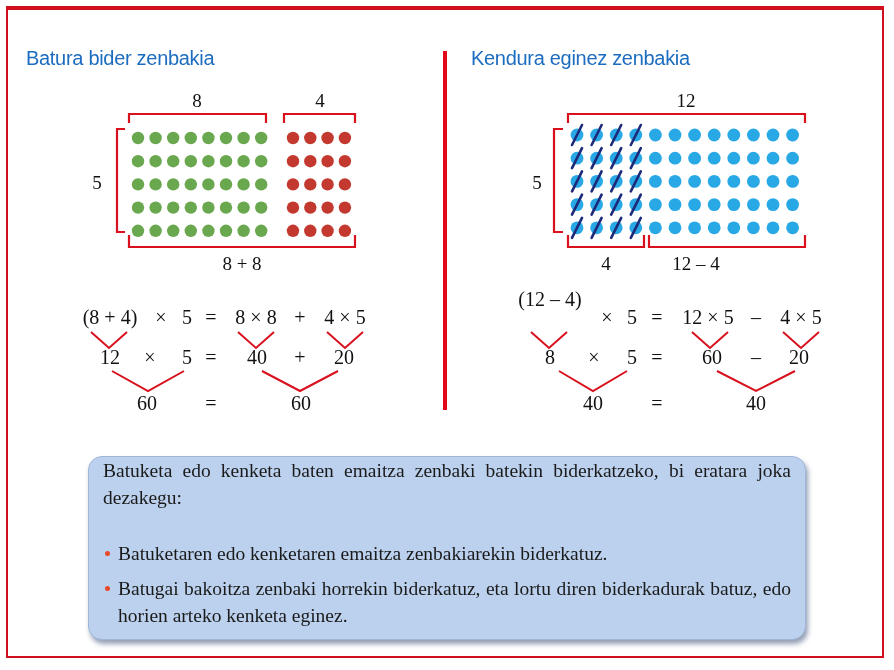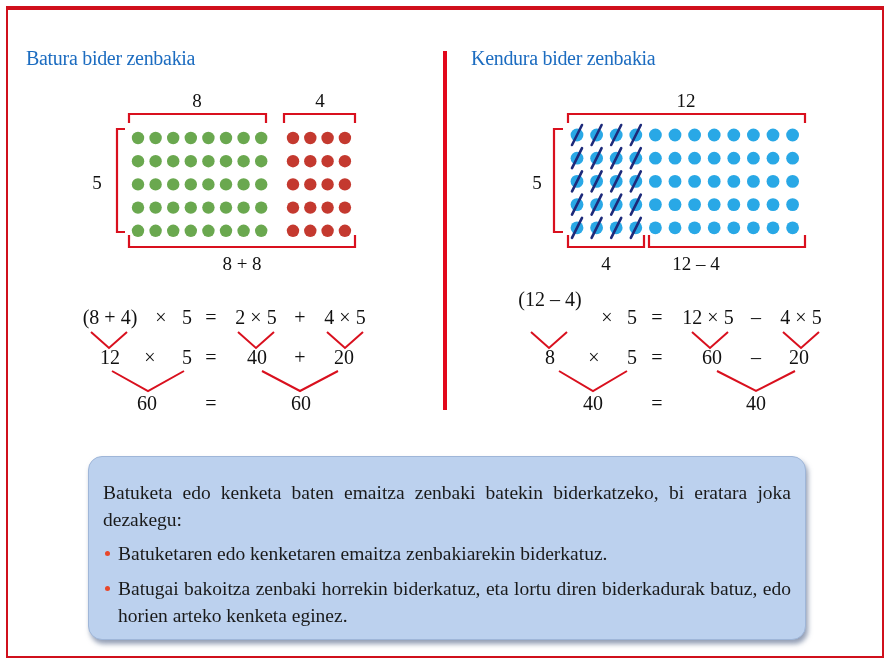--- a/index.html
+++ b/index.html
@@ -1,44 +1,44 @@
 <!DOCTYPE html>
 <html><head>
 <meta charset="utf-8">
 <style>
   html, body { margin:0; padding:0; background:#ffffff; }
   body { width:894px; height:670px; position:relative; overflow:hidden;
          font-family:"DejaVu Serif", serif; color:#1a1a1a; }
   .frame { position:absolute; left:6px; top:6px; width:878px; height:652px;
            border:2px solid #d0101c; border-top-width:4px; box-sizing:border-box; background:#fff; }
   .divider { position:absolute; left:443px; top:51px; width:4px; height:359px; background:#e2071b; }
-  .heading { position:absolute; top:47px; font-family:Liberation Serif, serif; font-size:20px;
+  .heading { position:absolute; top:47px; font-family:Liberation Sans, sans-serif; font-size:20px;
              color:#1c6cc0; letter-spacing:-0.3px; white-space:nowrap; }
   .num { position:absolute; font-family:"Liberation Serif", serif; font-size:19px; color:#111;
          white-space:nowrap; transform:translateX(-50%); }
   svg.overlay { position:absolute; left:0; top:0; }
   .eq { position:absolute; font-family:"Liberation Serif", serif; font-size:20px; color:#111; white-space:nowrap; }
   .eq span { position:absolute; transform:translateX(-50%); }
   .info { position:absolute; left:88px; top:456px; width:718px; height:184px; box-sizing:border-box;
           background:#bcd1ee; border-radius:14px; border:1px solid #9fb6d8;
           box-shadow:2px 4px 5px rgba(60,80,120,0.55);
           font-family:"Liberation Serif", serif; font-size:19.5px; color:#1a1a1a; }
   .info .p { position:absolute; left:14px; right:14px; line-height:27px; }
-  .info .p1 { top:22px; text-align:justify; text-align-last:left; }
+  .info .p1 { top:0; text-align:justify; text-align-last:left; }
   .info .bullet { position:absolute; left:14px; right:14px; line-height:27px; padding-left:15px; }
   .info .dot { position:absolute; left:2px; top:11px; width:5px; height:5px; border-radius:50%; background:#e8472a; }
 </style>
 </head>
 <body>
 
 <div class="frame"></div>
 <div class="divider"></div>
 
 <div class="heading" style="left:26px;">Batura bider zenbakia</div>
-<div class="heading" style="left:471px;">Kendura bider zenbakia</div>
+<div class="heading" style="left:471px;">Kendura eginez zenbakia</div>
 
 <svg class="overlay" width="894" height="670">
   <g id="left-dots">
       <circle cx="138" cy="138" r="6.2" fill="#6aa84f"></circle>
       <circle cx="155.6" cy="138" r="6.2" fill="#6aa84f"></circle>
       <circle cx="173.2" cy="138" r="6.2" fill="#6aa84f"></circle>
       <circle cx="190.8" cy="138" r="6.2" fill="#6aa84f"></circle>
       <circle cx="208.4" cy="138" r="6.2" fill="#6aa84f"></circle>
       <circle cx="226" cy="138" r="6.2" fill="#6aa84f"></circle>
       <circle cx="243.60000000000002" cy="138" r="6.2" fill="#6aa84f"></circle>
@@ -218,21 +218,21 @@
 <div class="num" style="left:686px; top:90px;">12</div>
 <div class="num" style="left:537px; top:172px;">5</div>
 <div class="num" style="left:606px; top:253px;">4</div>
 <div class="num" style="left:696px; top:253px;">12 – 4</div>
 
 <div class="eq">
   <span style="left:110px; top:306px;">(8 + 4)</span>
   <span style="left:161px; top:306px;">×</span>
   <span style="left:187px; top:306px;">5</span>
   <span style="left:211px; top:306px;">=</span>
-  <span style="left:256px; top:306px;">2 × 5</span>
+  <span style="left:256px; top:306px;">8 × 8</span>
   <span style="left:300px; top:306px;">+</span>
   <span style="left:345px; top:306px;">4 × 5</span>
 
   <span style="left:110px; top:346px;">12</span>
   <span style="left:150px; top:346px;">×</span>
   <span style="left:187px; top:346px;">5</span>
   <span style="left:211px; top:346px;">=</span>
   <span style="left:257px; top:346px;">40</span>
   <span style="left:300px; top:346px;">+</span>
   <span style="left:344px; top:346px;">20</span>

